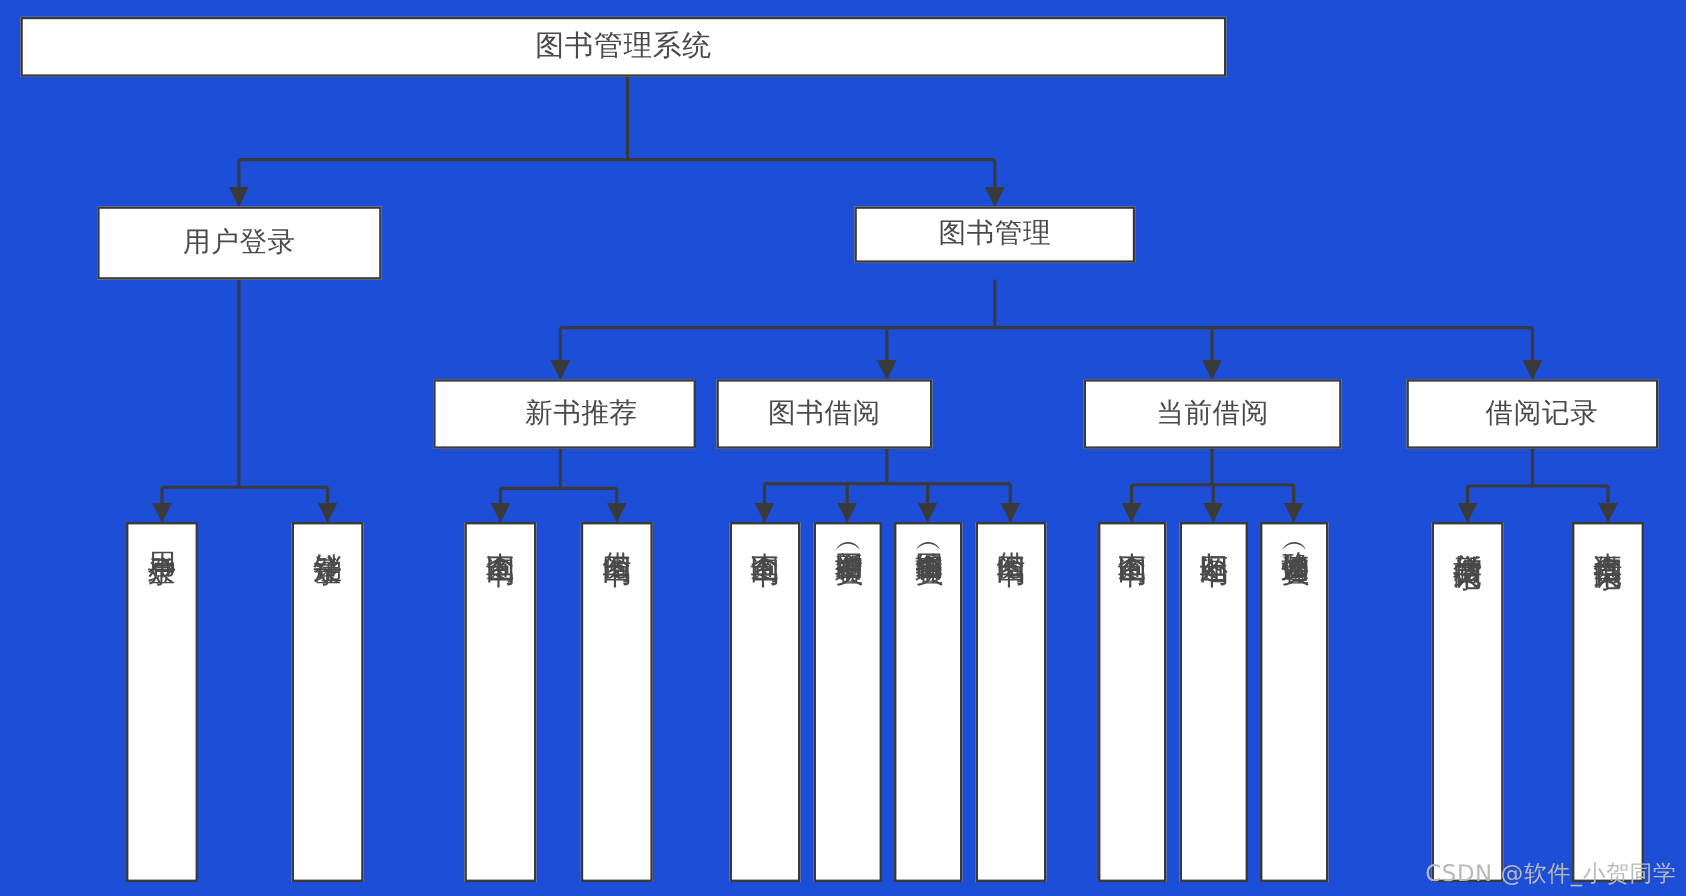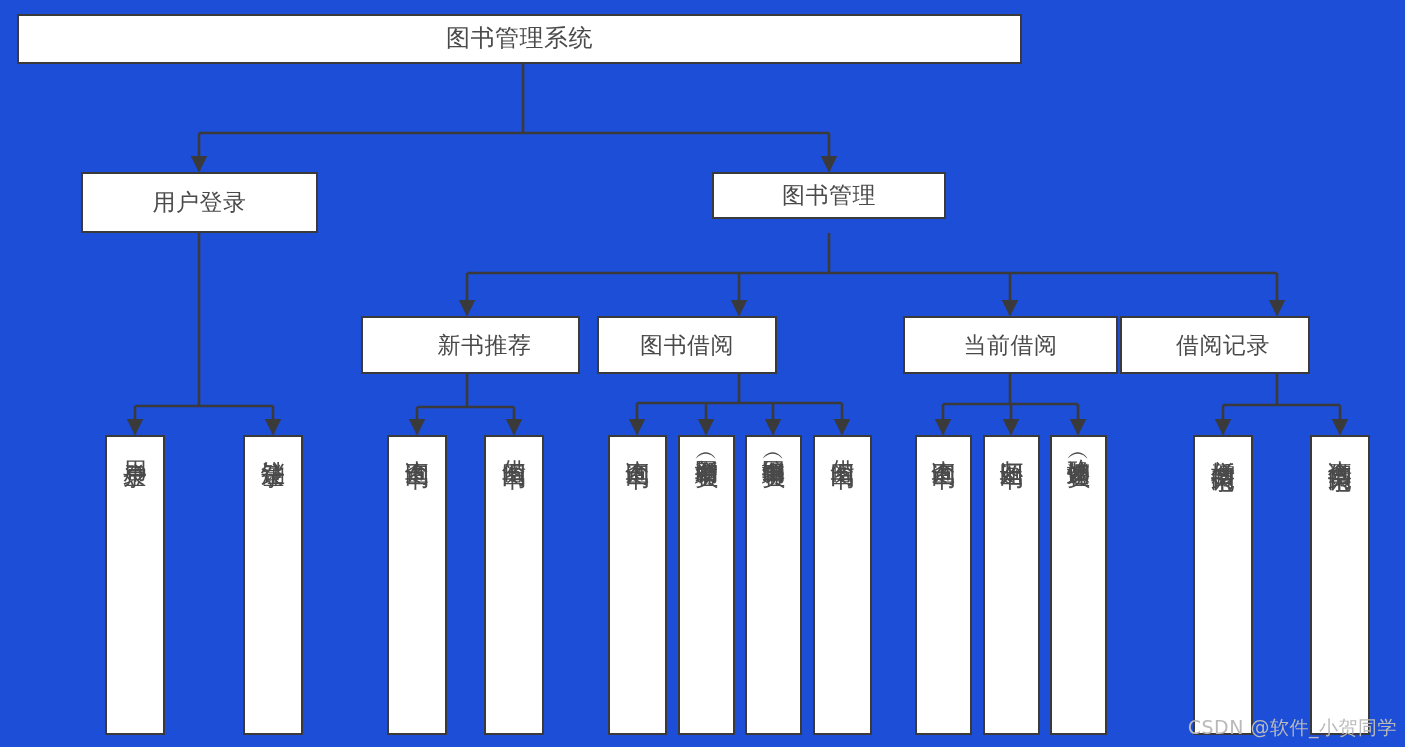--- a/index.html
+++ b/index.html
@@ -140,21 +140,21 @@
 
   <div class="node h" id="n-l3-0" style="left: 361px; top: 316px; width: 219px; height: 58px; padding-left: 28px;">
     <span class="lbl">新书推荐</span>
   </div>
   <div class="node h" id="n-l3-1" style="left: 597px; top: 316px; width: 180px; height: 58px;">
     <span class="lbl">图书借阅</span>
   </div>
   <div class="node h" id="n-l3-2" style="left: 903px; top: 316px; width: 215px; height: 58px;">
     <span class="lbl">当前借阅</span>
   </div>
-  <div class="node h" id="n-l3-3" style="left: 1120px; top: 316px; width: 190px; height: 58px; padding-left: 16px;">
+  <div class="node h" id="n-l3-3" style="left: 1172px; top: 316px; width: 210px; height: 58px; padding-left: 16px;">
     <span class="lbl">借阅记录</span>
   </div>
 
   <div class="node v" id="n-lf-0" style="left: 105px; top: 435px; width: 60px; height: 300px;">
     <span class="lbl">用户登录</span>
   </div>
   <div class="node v" id="n-lf-1" style="left: 243px; top: 435px; width: 60px; height: 300px;">
     <span class="lbl">注销登录</span>
   </div>
   <div class="node v" id="n-lf-2" style="left: 387px; top: 435px; width: 60px; height: 300px;">

